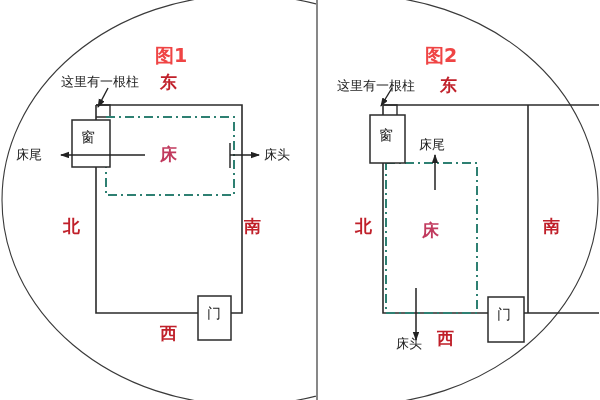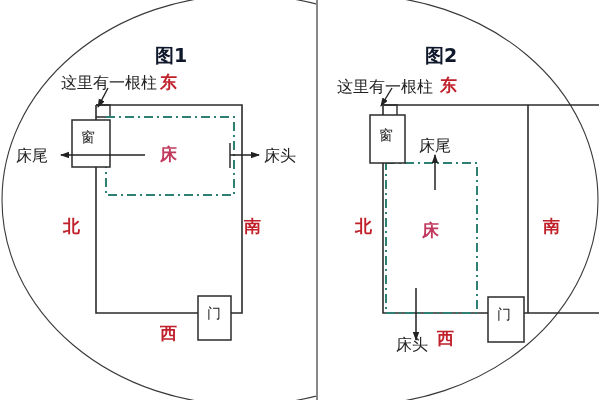--- a/index.html
+++ b/index.html
@@ -24,35 +24,35 @@
   }
   .lbl {
     position: absolute;
     white-space: nowrap;
     line-height: 1;
     font-family: "DejaVu Sans", "Liberation Sans", sans-serif;
   }
   .lbl-title {
     font-size: 19px;
     font-weight: bold;
-    color: #0f172a;
+    color: #ef4444;
     letter-spacing: 0px;
   }
   .lbl-dir {
     font-size: 17px;
     font-weight: bold;
     color: #c0202a;
   }
   .lbl-bed {
     font-size: 17px;
     font-weight: bold;
     color: #c13a5e;
   }
   .lbl-note {
-    font-size: 16px;
+    font-size: 13px;
     color: #222222;
     font-weight: normal;
   }
   .lbl-room {
     font-size: 14px;
     color: #1a1a1a;
   }
 </style>
 </head>
 <body>

